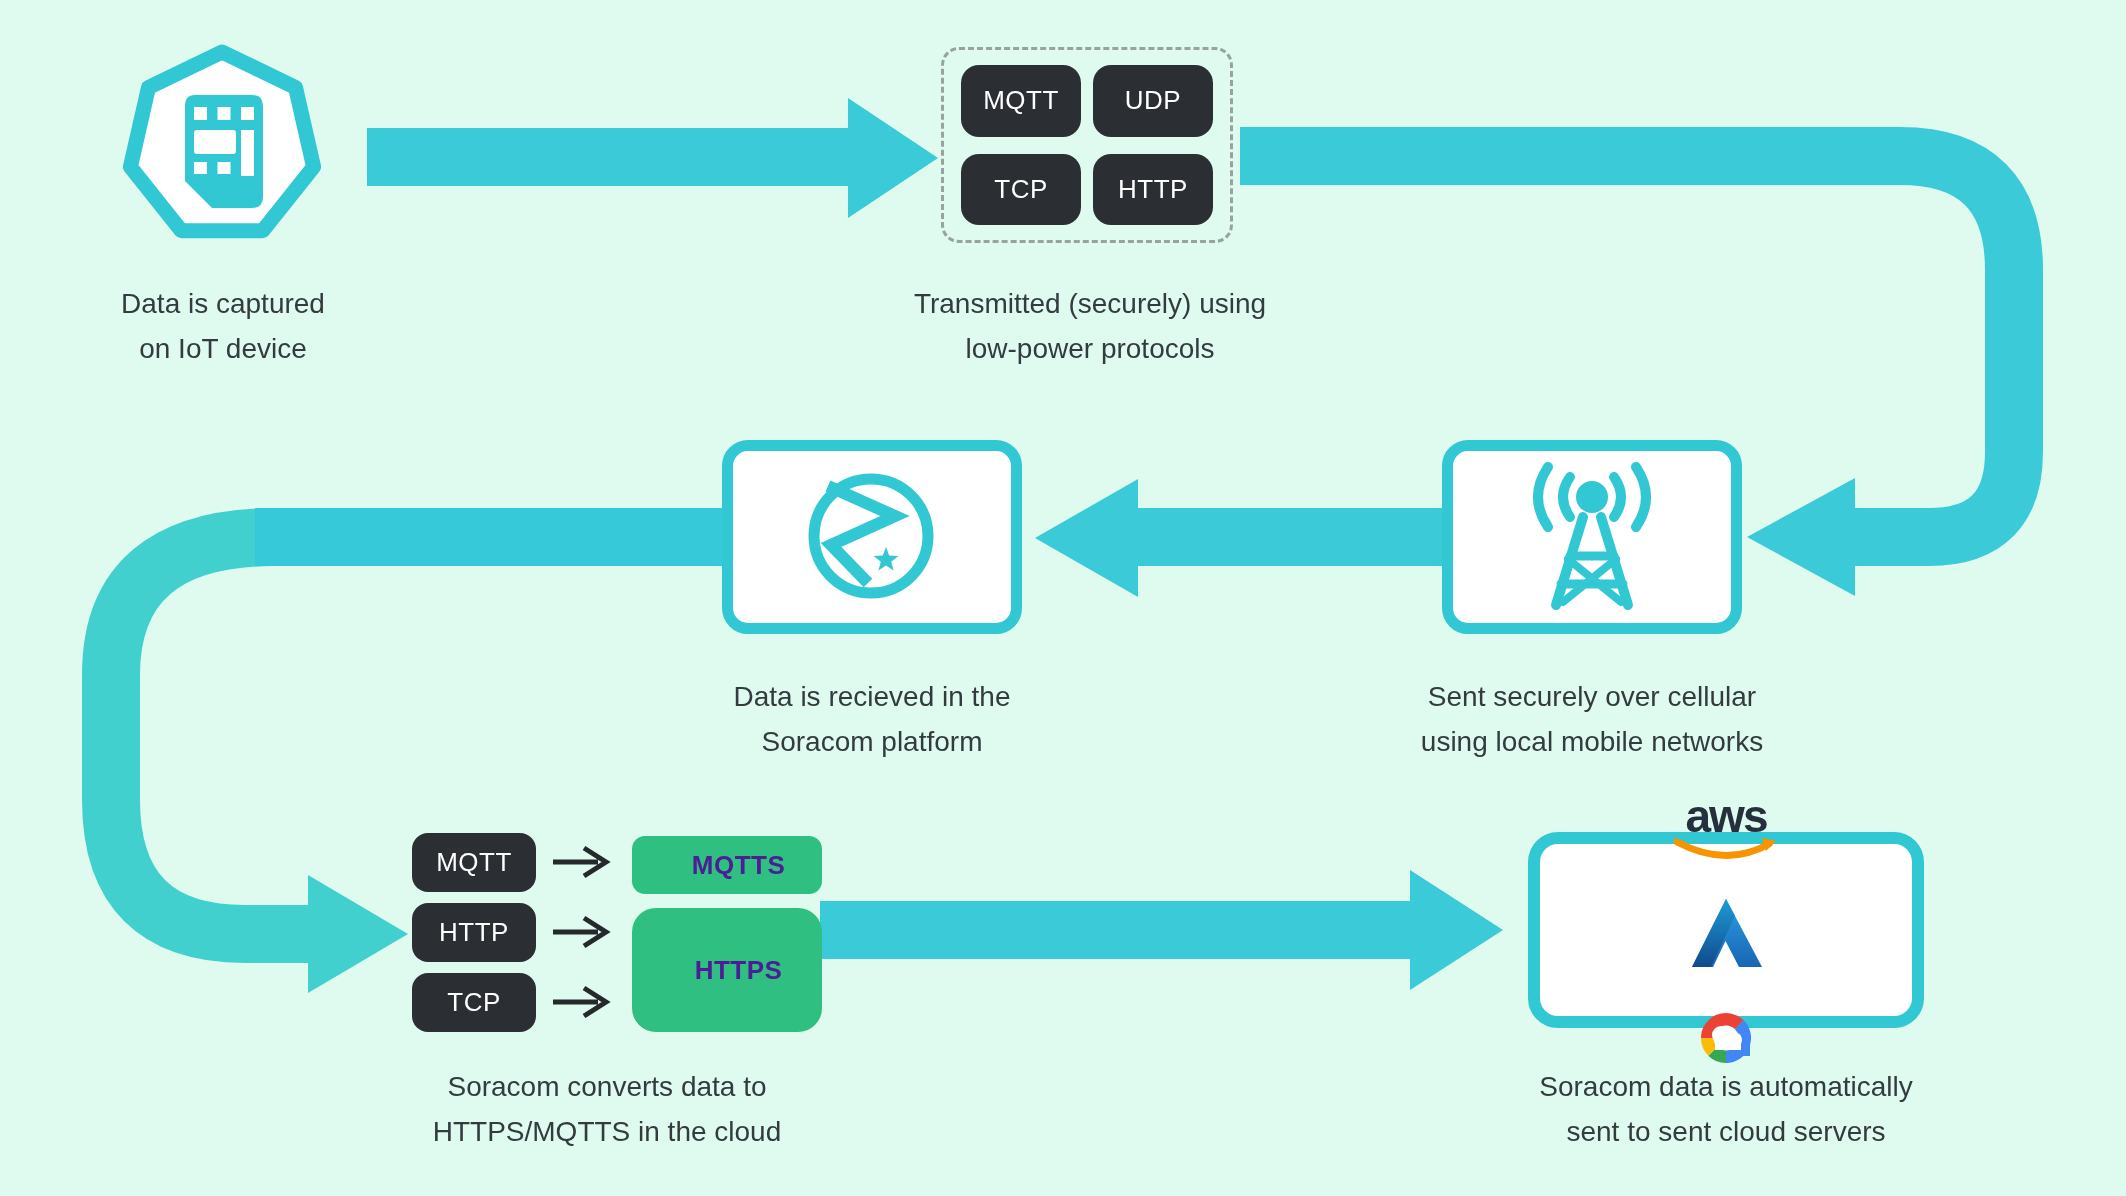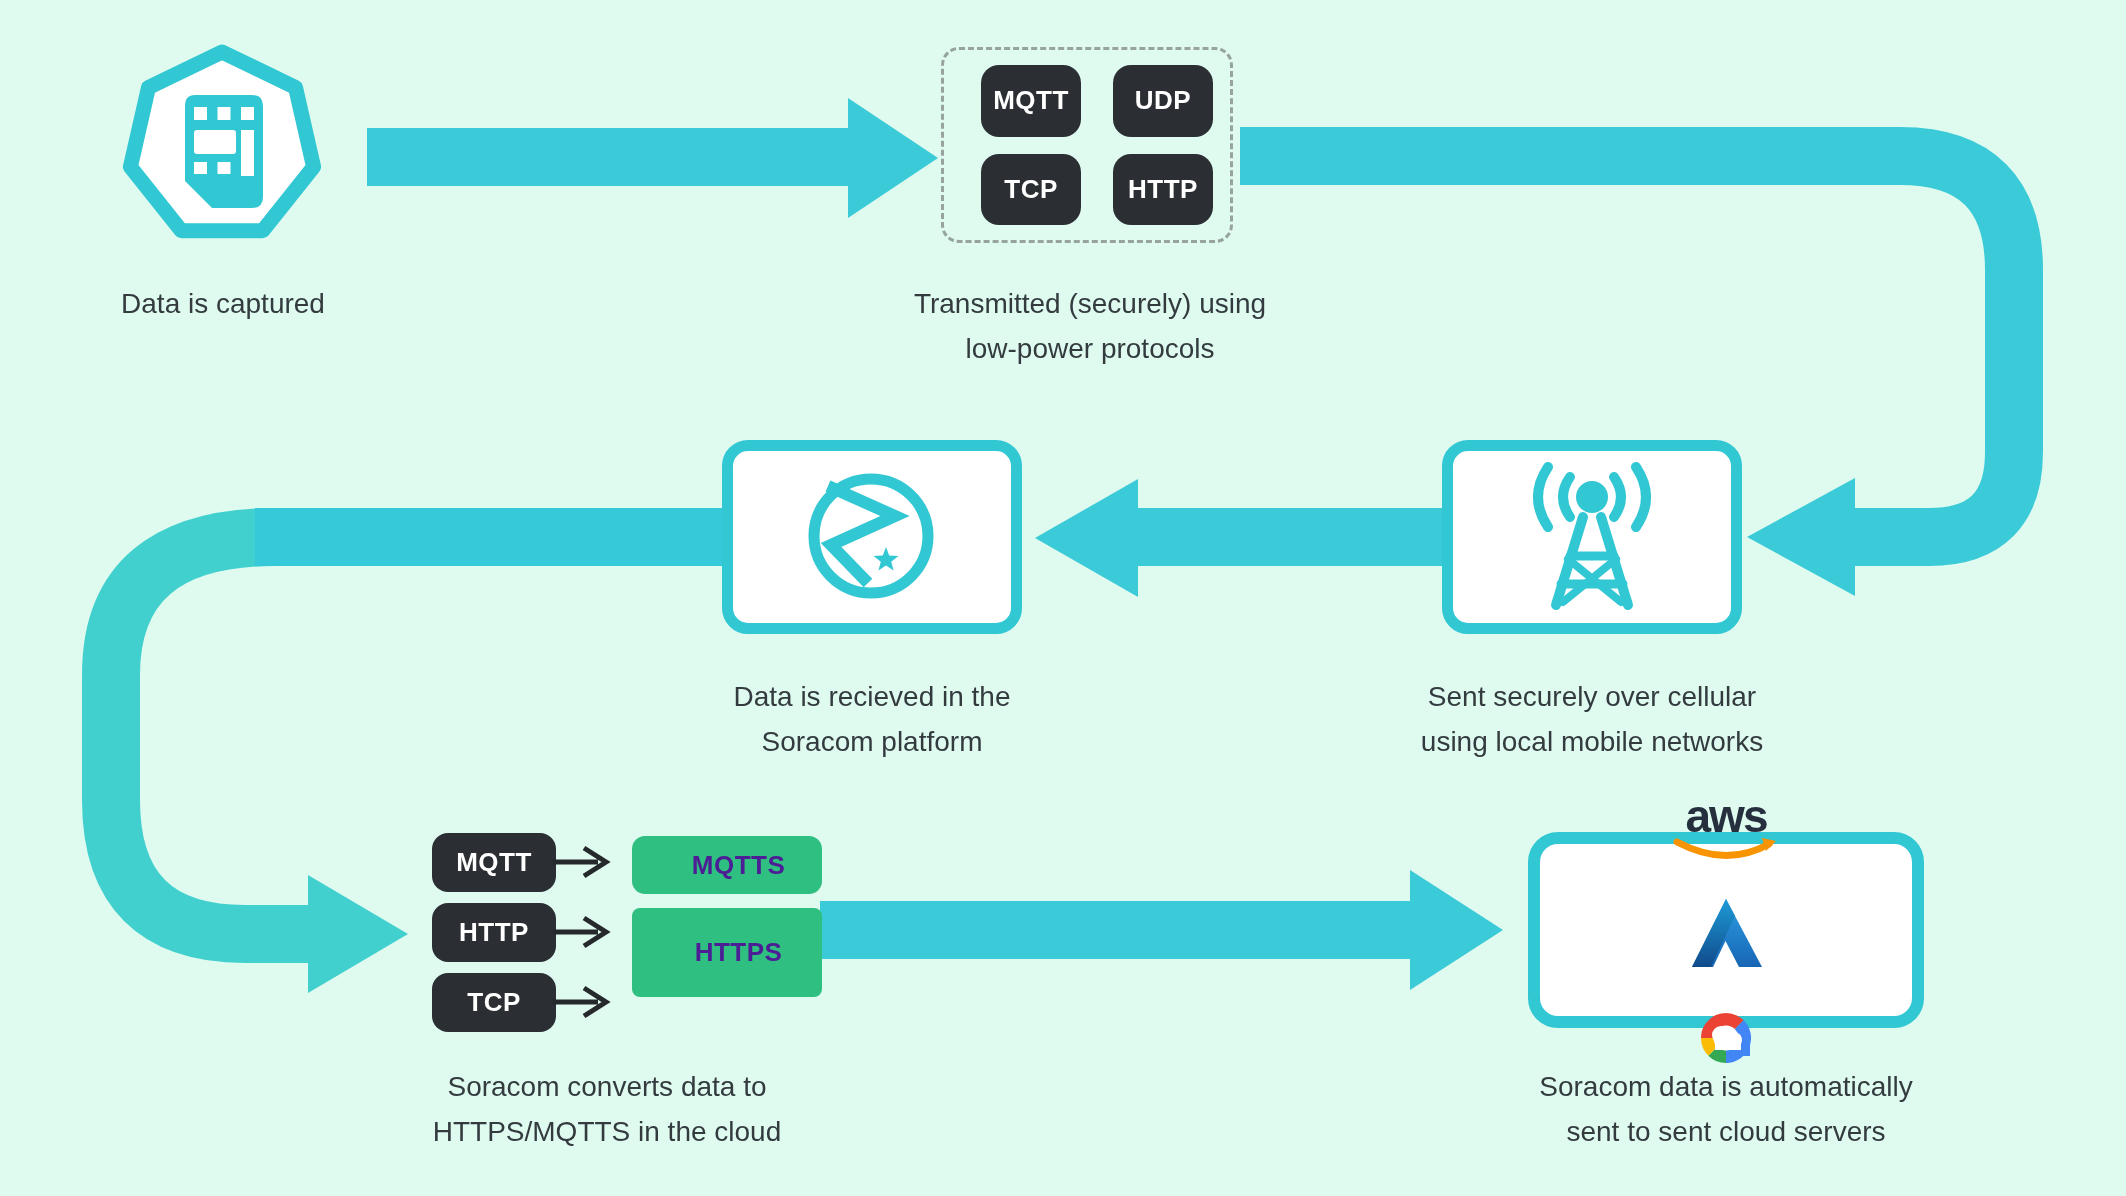--- a/index.html
+++ b/index.html
@@ -29,21 +29,21 @@
     grid-template-columns:1fr 1fr;
     grid-template-rows:1fr 1fr;
     gap:17px 12px;
     padding:15px 17px;
   }
   .pill{
     background:var(--pill_dark,#2B2E33);
     color:#fff;
     border-radius:18px;
     display:flex;align-items:center;justify-content:center;
-    font-weight:700;font-size:26px;letter-spacing:.5px;margin-left:20px;
+    font-weight:400;font-size:26px;letter-spacing:.5px;
   }
   .dark-pill{
     position:absolute;left:412px;width:124px;height:59px;border-radius:16px;
   }
   .green-pill{
     position:absolute;left:632px;width:167px;
     background:var(--pill_green,#2FBF81);
     color:#4c1d95;border-radius:13px;
     display:flex;align-items:center;justify-content:center;
     font-weight:700;font-size:26px;letter-spacing:.5px;padding-left:23px;
@@ -100,20 +100,21 @@
     <rect x="74" y="61" width="13" height="13" fill="#fff"></rect>
     <rect x="97.5" y="61" width="13" height="13" fill="#fff"></rect>
     <rect x="121" y="61" width="13" height="13" fill="#fff"></rect>
     <rect x="74" y="84" width="42" height="24" rx="3" fill="#fff"></rect>
     <rect x="121" y="84" width="13" height="46" fill="#fff"></rect>
     <rect x="74" y="116" width="13" height="12" fill="#fff"></rect>
     <rect x="97.5" y="116" width="13" height="12" fill="#fff"></rect>
   </svg>
   <div class="caption" style="left:223px;top:281px">
     <div>Data is captured</div>
+    <div>on IoT device</div>
   </div>
 
   <div class="dashed-box">
     <div class="pill">MQTT</div>
     <div class="pill">UDP</div>
     <div class="pill">TCP</div>
     <div class="pill">HTTP</div>
   </div>
   <div class="caption" style="left:1090px;top:281px">
     <div>Transmitted (securely) using</div>
@@ -162,21 +163,21 @@
     <path d="M 3 18 H 48 M 34 4 L 56 18 L 34 32" fill="none" stroke="#26292C" stroke-width="5"></path>
   </svg>
   <svg class="conv-arrow" style="top:914px" viewBox="0 0 72 36">
     <path d="M 3 18 H 48 M 34 4 L 56 18 L 34 32" fill="none" stroke="#26292C" stroke-width="5"></path>
   </svg>
   <svg class="conv-arrow" style="top:984px" viewBox="0 0 72 36">
     <path d="M 3 18 H 48 M 34 4 L 56 18 L 34 32" fill="none" stroke="#26292C" stroke-width="5"></path>
   </svg>
 
   <div class="green-pill" style="top:836px;height:58px">MQTTS</div>
-  <div class="green-pill" style="top:908px;height:89px;border-radius:8px">HTTPS</div>
+  <div class="green-pill" style="top:908px;height:124px;border-radius:24px">HTTPS</div>
 
   <div class="caption" style="left:607px;top:1064px">
     <div>Soracom converts data to</div>
     <div>HTTPS/MQTTS in the cloud</div>
   </div>
 
   <div class="io-box cloud-box">
     <div class="aws-logo">
       <div class="aws-text">aws</div>
       <svg width="104" height="26" viewBox="0 0 104 26" style="overflow:visible">

